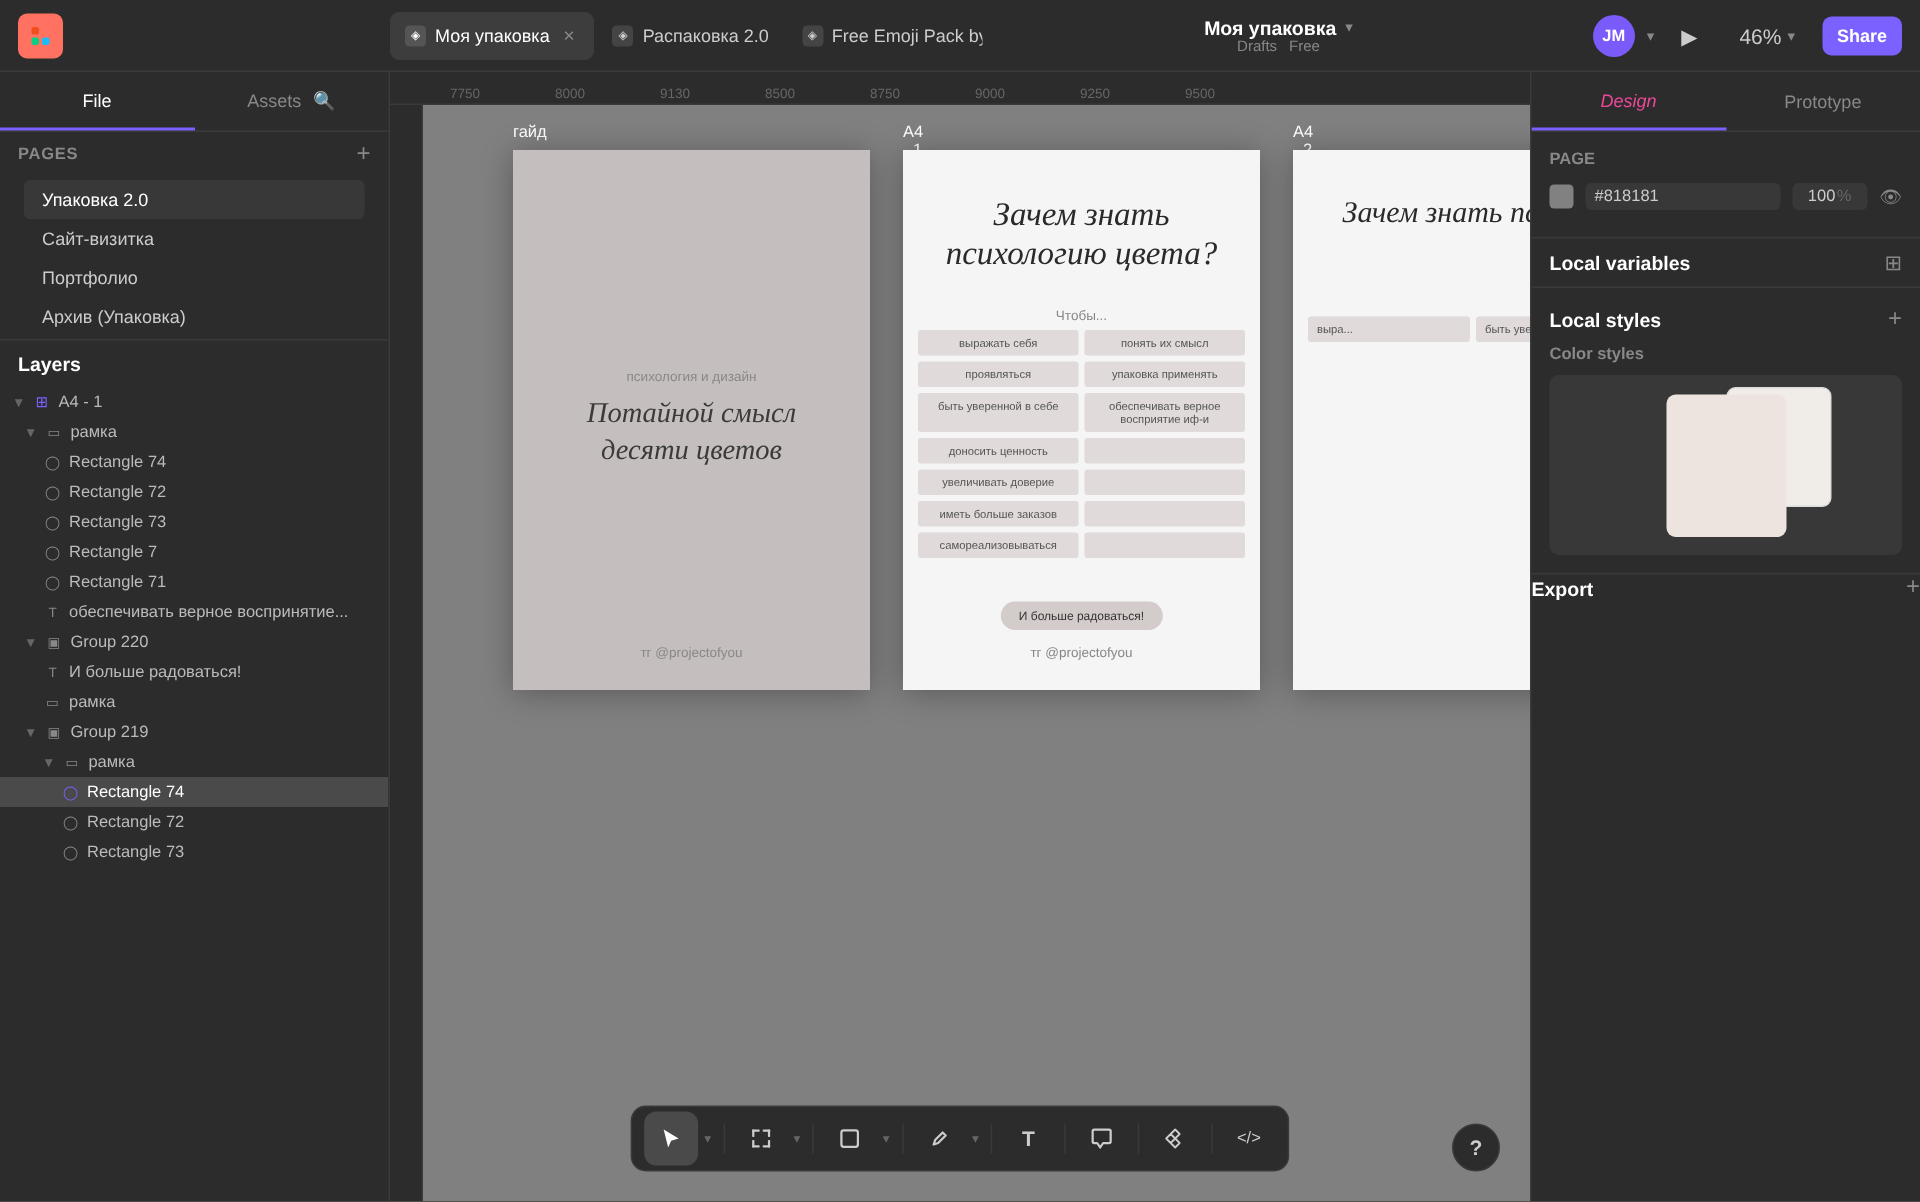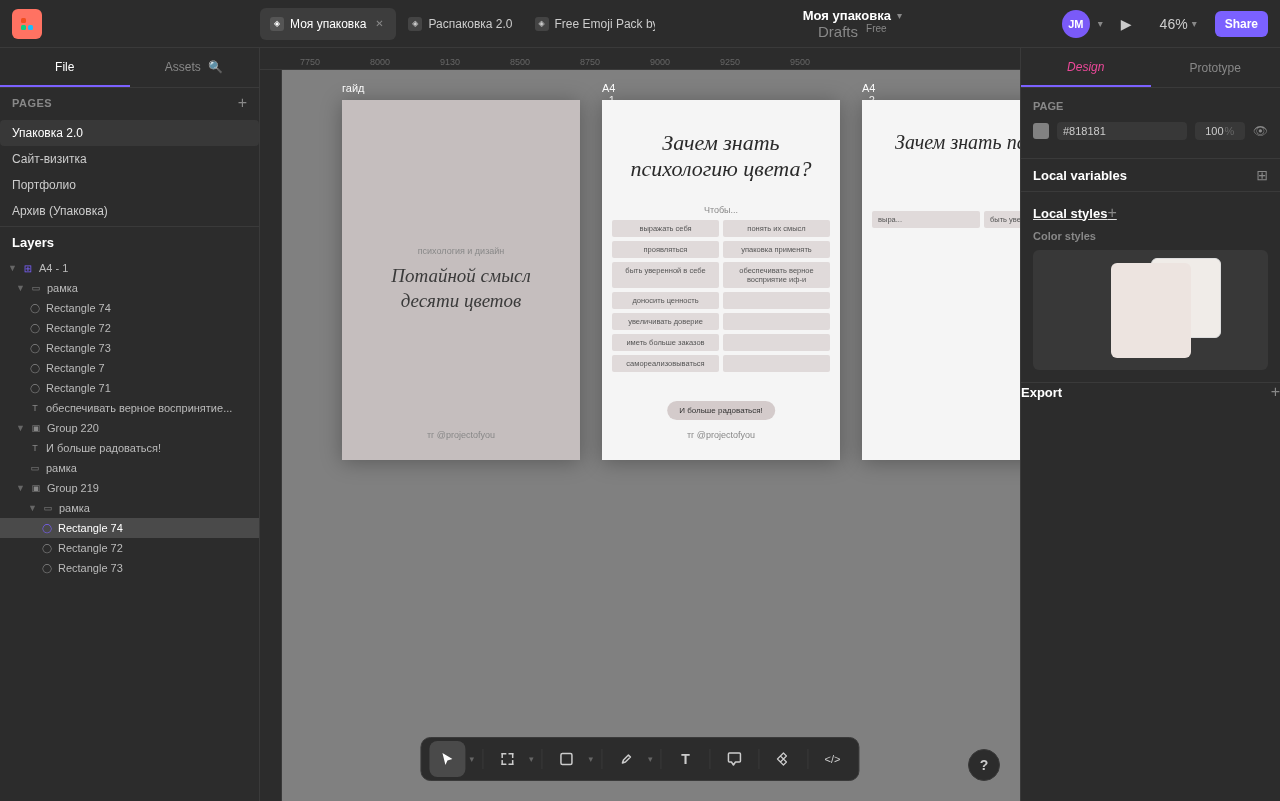--- a/index.html
+++ b/index.html
@@ -29,21 +29,21 @@
     
     .left-panel { width: 260px; background: #2c2c2c; border-right: 1px solid #3a3a3a; display: flex; flex-direction: column; flex-shrink: 0; }
     .panel-tabs { display: flex; border-bottom: 1px solid #3a3a3a; height: 40px; }
     .panel-tab { flex: 1; display: flex; align-items: center; justify-content: center; cursor: pointer; font-size: 12px; color: #888; border-bottom: 2px solid transparent; }
     .panel-tab.active { color: #fff; border-bottom-color: #7b61ff; }
 
     
     .section-header { display: flex; align-items: center; justify-content: space-between; padding: 6px 12px; }
     .section-title { font-size: 11px; color: #888; font-weight: 600; text-transform: uppercase; letter-spacing: 0.5px; }
     .section-add { color: #888; font-size: 16px; cursor: pointer; }
-    .page-list { padding: 2px 0; }
+    .page-list { padding: 2px 16px; }
     .page-item { padding: 6px 12px; cursor: pointer; border-radius: 4px; font-size: 12px; color: #ccc; display: flex; align-items: center; }
     .page-item.active { background: #383838; color: #fff; }
 
     
     .layers-section { border-top: 1px solid #3a3a3a; flex: 1; overflow: hidden; display: flex; flex-direction: column; }
     .layers-header { display: flex; align-items: center; padding: 8px 12px; cursor: pointer; }
     .layers-title { font-size: 13px; font-weight: 600; color: #fff; }
     .layers-list { flex: 1; overflow-y: auto; padding: 0 0 8px; }
     .layers-list::-webkit-scrollbar { width: 4px; }
     .layers-list::-webkit-scrollbar-track { background: transparent; }
@@ -83,21 +83,21 @@
 
     .rp-section { padding: 12px; border-bottom: 1px solid #3a3a3a; }
     .rp-section-header { display: flex; align-items: center; justify-content: space-between; margin-bottom: 10px; }
     .rp-section-title { font-size: 11px; color: #888; font-weight: 600; text-transform: uppercase; }
     .rp-row { display: flex; align-items: center; gap: 8px; margin-bottom: 6px; }
     .rp-value-box { background: #383838; border-radius: 4px; padding: 3px 6px; font-size: 11px; color: #ccc; flex: 1; display: flex; align-items: center; justify-content: space-between; }
     .color-swatch { width: 16px; height: 16px; border-radius: 3px; flex-shrink: 0; }
 
     
     .ls-section { padding: 12px; }
-    .ls-header { display: flex; align-items: center; margin-bottom: 8px; cursor: pointer; text-decoration: underline; }
+    .ls-header { display: flex; align-items: center; justify-content: space-between; margin-bottom: 8px; cursor: pointer; }
     .ls-title { font-size: 13px; color: #fff; font-weight: 600; }
     .ls-sub-header { display: flex; align-items: center; justify-content: space-between; margin-bottom: 8px; }
     .ls-sub-title { font-size: 11px; color: #888; font-weight: 600; }
     .color-preview-area { background: #383838; border-radius: 6px; height: 120px; display: flex; align-items: center; justify-content: center; position: relative; overflow: hidden; }
 
     .export-section { padding: 0; border-top: 1px solid #3a3a3a; }
     .export-header { display: flex; align-items: center; justify-content: space-between; cursor: pointer; }
     .export-title { font-size: 13px; color: #fff; font-weight: 600; }
 
     
@@ -145,21 +145,21 @@
     </div>
 
   </div>
   <div class="topbar-center">
     <div class="file-info">
       <div style="display:flex;align-items:center;gap:6px;">
         <span style="font-size:13px;font-weight:600;color:#fff;">Моя упаковка</span>
         <span style="color:#888;font-size:10px;">▾</span>
       </div>
       <div style="display:flex;gap:8px;">
-        <span style="font-size:15px;color:#888;">Drafts</span>
+        <span style="font-size:10px;color:#888;">Drafts</span>
         <span style="font-size:10px;color:#888;">Free</span>
       </div>
     </div>
   </div>
   <div class="topbar-right">
     <div class="avatar">JM</div>
     <span style="color:#888;font-size:10px;">▾</span>
     <button class="topbar-btn icon-btn">▶</button>
     <button class="topbar-btn icon-btn" style="display:flex;align-items:center;gap:4px;">
       <span>46%</span>

